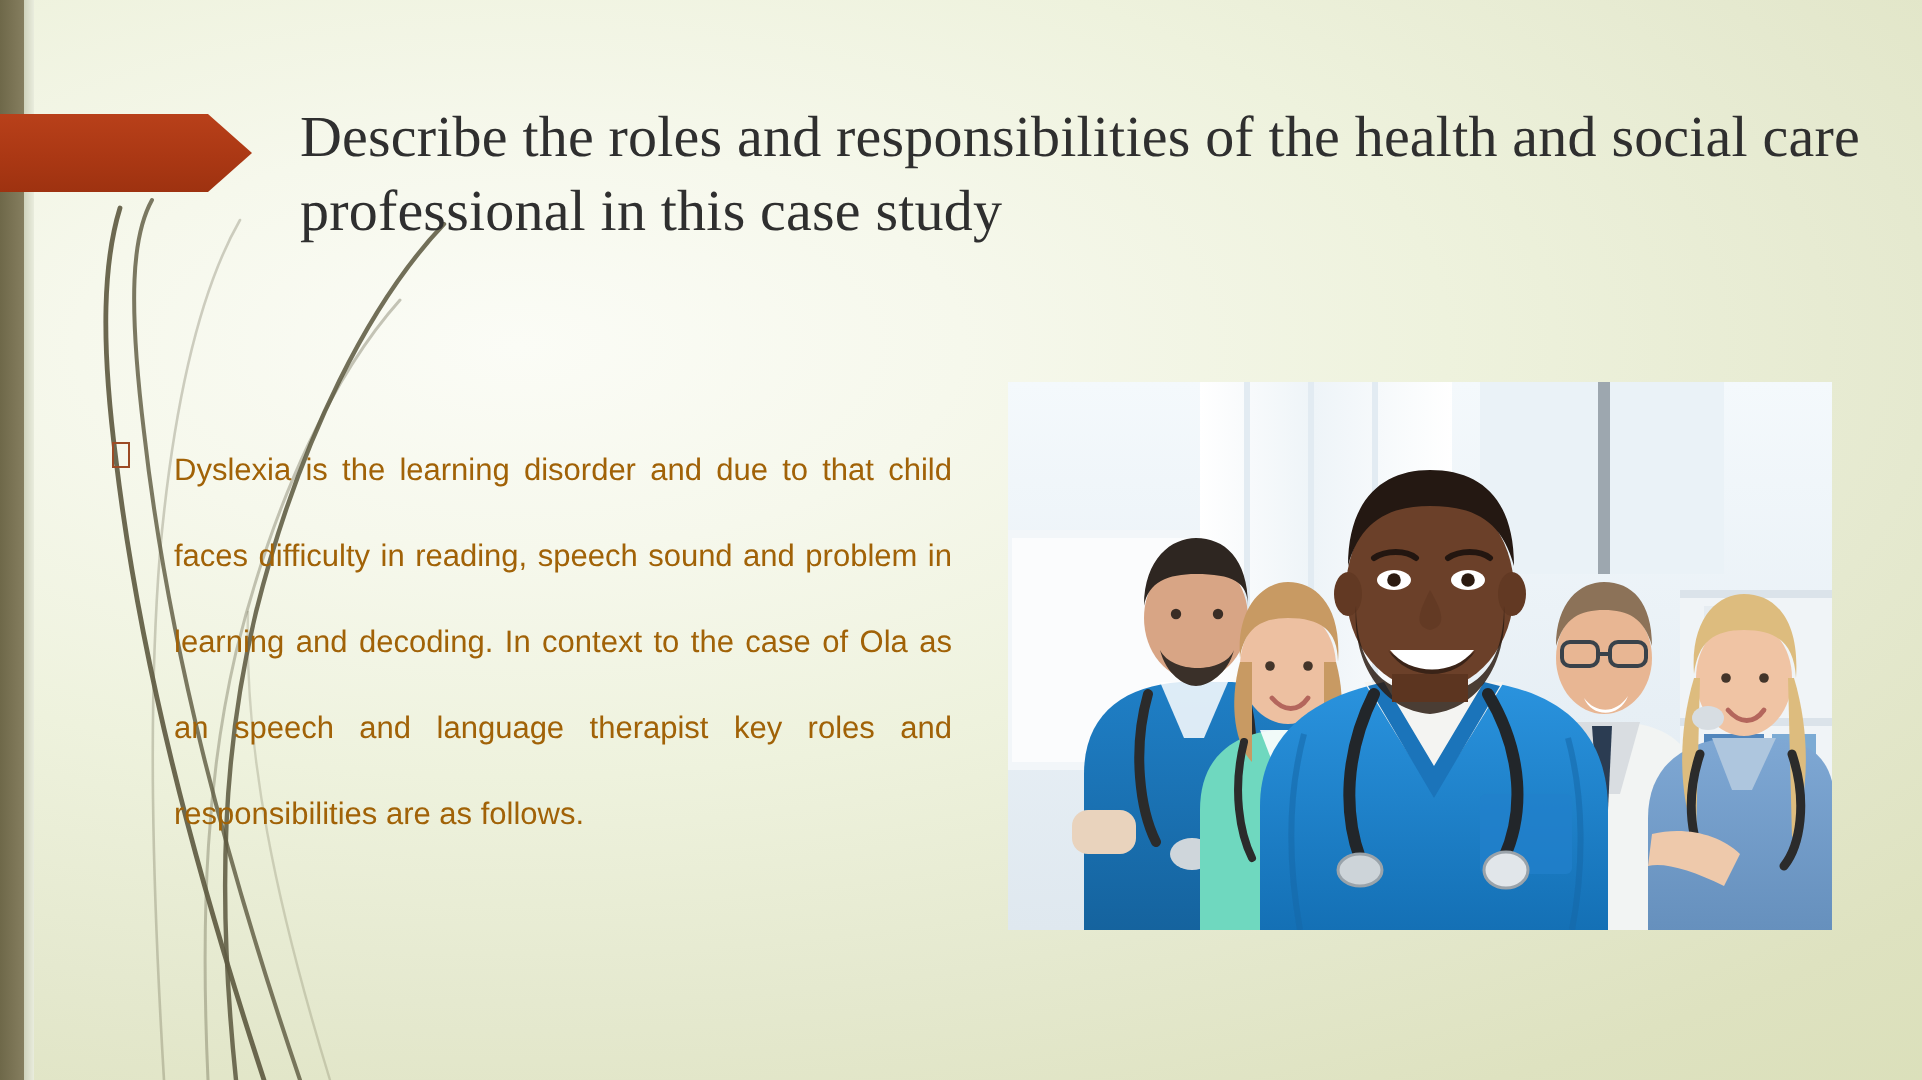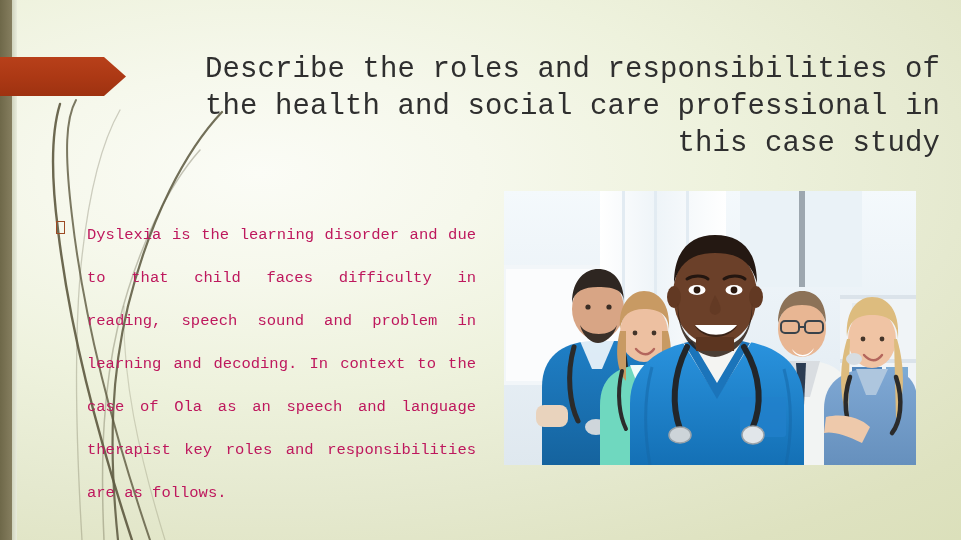--- a/index.html
+++ b/index.html
@@ -69,22 +69,22 @@
     width: 126px;
     height: 39px;
   }
 
   
   .title {
     position: absolute;
     left: 150px;
     top: 51px;
     width: 790px;
-    text-align: right;
-    font-family: Liberation Mono, monospace;
+    text-align: left;
+    font-family: Liberation Serif, serif;
     font-size: 29px;
     line-height: 37px;
     color: #2f2f2f;
     letter-spacing: 0.1px;
   }
 
   
   .body-block {
     position: absolute;
     left: 56px;
@@ -100,24 +100,24 @@
     width: 9px;
     height: 13px;
     margin-top: 7px;
     margin-right: 22px;
     border: 1px solid #9c4a24;
     box-sizing: border-box;
     background: transparent;
   }
   .bullet-text {
     flex: 1 1 auto;
-    font-family: Liberation Mono, monospace;
+    font-family: Liberation Sans, sans-serif;
     font-size: 15.5px;
     line-height: 43px;
-    color: #be185d;
+    color: #a16207;
     text-align: justify;
     text-justify: inter-word;
   }
 
   
   .photo {
     position: absolute;
     left: 504px;
     top: 191px;
     width: 412px;

